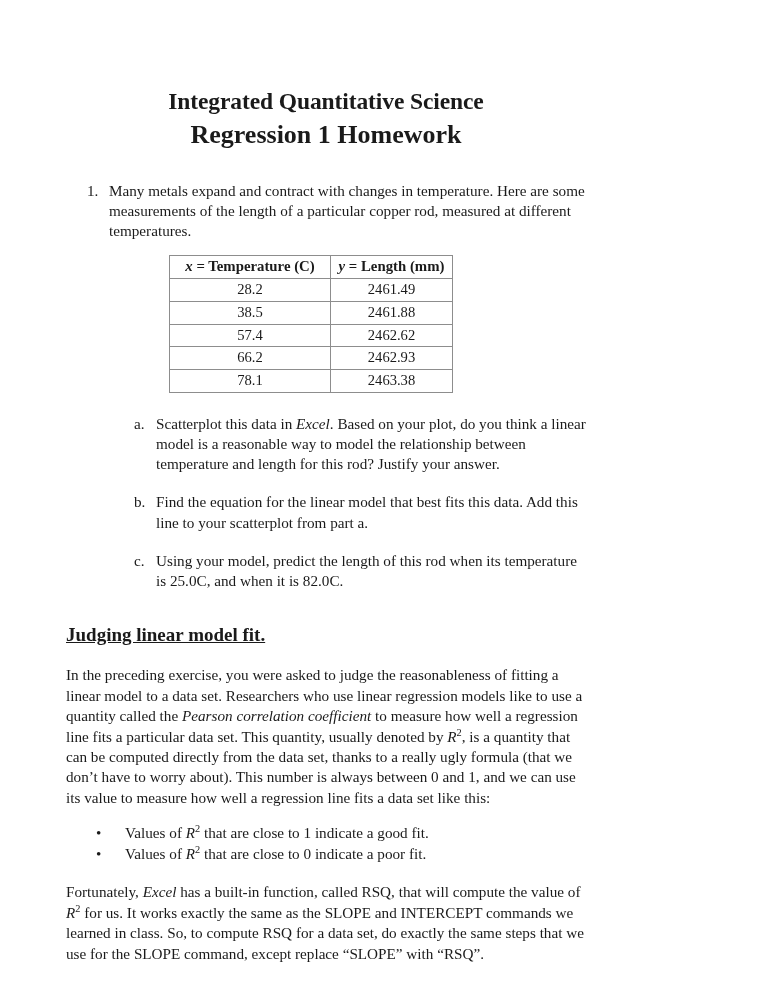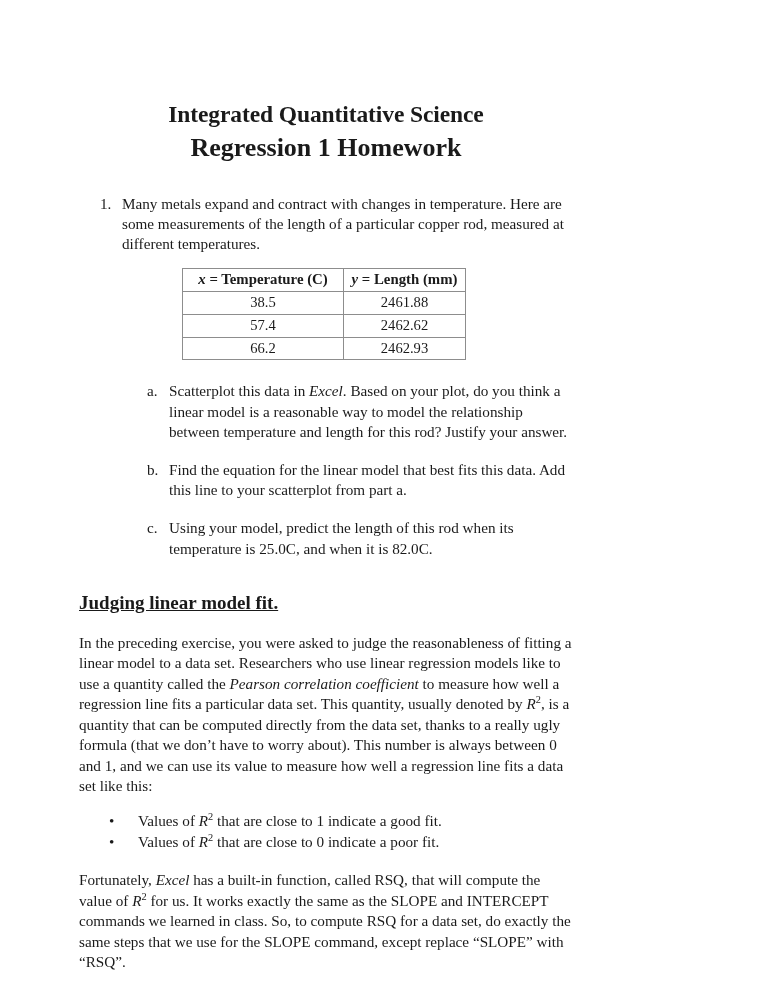--- a/index.html
+++ b/index.html
@@ -14,21 +14,21 @@
     font-family: "Liberation Serif", "DejaVu Serif", serif;
     color: #1a1a1a;
     -webkit-font-smoothing: antialiased;
   }
   .page {
     position: absolute;
     left: 0; top: 0;
     width: 652px;
     height: 994px;
     box-sizing: border-box;
-    padding: 13px;
+    padding: 0;
   }
 
   
   .doc-title {
     text-align: center;
     font-weight: bold;
     font-size: 23.5px;
     line-height: 1.12;
     margin: 0;
     padding-top: 88px;
@@ -190,30 +190,38 @@
           <col class="c2">
         </colgroup>
       <thead>
         <tr>
           <th><span class="ital">x</span><span> = Temperature (C)</span></th>
           <th><span class="ital">y</span><span> = Length (mm)</span></th>
         </tr>
       </thead>
       <tbody>
         <tr>
+            <td>28.2</td>
+            <td>2461.49</td>
+          </tr>
+        <tr>
             <td>38.5</td>
             <td>2461.88</td>
           </tr>
         <tr>
             <td>57.4</td>
             <td>2462.62</td>
           </tr>
         <tr>
             <td>66.2</td>
             <td>2462.93</td>
+          </tr>
+        <tr>
+            <td>78.1</td>
+            <td>2463.38</td>
           </tr>
       </tbody>
     </table>
   </div>
 
   <div class="sub-list">
 
     <div class="sub-item">
       <span class="sub-marker">a.</span><span>Scatterplot this data in </span><i class="ital">Excel</i><span>. Based on your plot, do you think a linear model is a reasonable way to model the relationship between temperature and length for this rod? Justify your answer.</span>
     </div>

